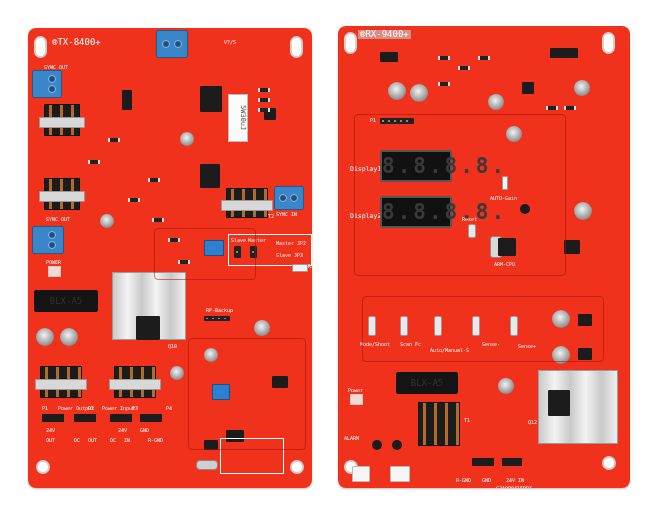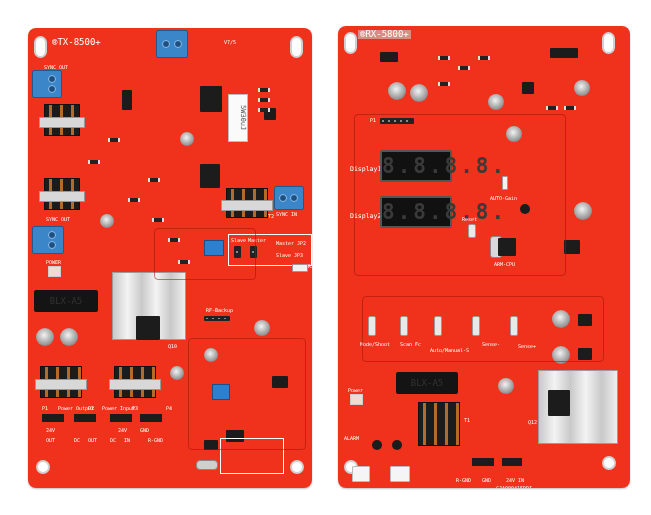--- a/index.html
+++ b/index.html
@@ -36,21 +36,21 @@
 </head>
 <body>
 
 <div id="tx" class="board">
 
   <div class="hole pair" style="left:6px;top:8px;width:13px;height:22px;"></div>
   <div class="hole pair" style="left:262px;top:8px;width:13px;height:22px;"></div>
   <div class="hole" style="left:8px;top:432px;width:14px;height:14px;"></div>
   <div class="hole" style="left:262px;top:432px;width:14px;height:14px;"></div>
 
-  <span class="silk" style="left:24px;top:10px;font-size:9px;">®TX-8500+</span>
+  <span class="silk" style="left:24px;top:10px;font-size:9px;">®TX-8400+</span>
   <span class="silk sm" style="left:196px;top:12px;">V7/5</span>
 
   <div class="term" style="left:128px;top:2px;width:30px;height:26px;">
     <i style="left:5px;top:9px;"></i>
       <i style="left:17px;top:9px;"></i>
   </div>
 
   <div class="term" style="left:4px;top:42px;width:28px;height:26px;">
     <i style="left:15px;top:4px;"></i>
       <i style="left:15px;top:14px;"></i>
@@ -165,21 +165,21 @@
   <div class="trace" style="left:126px;top:200px;width:100px;height:50px;"></div>
   <div class="trace" style="left:160px;top:310px;width:116px;height:110px;"></div>
 </div>
 
 <div id="rx" class="board">
   <div class="hole pair" style="left:6px;top:6px;width:13px;height:22px;"></div>
   <div class="hole pair" style="left:264px;top:6px;width:13px;height:22px;"></div>
   <div class="hole" style="left:6px;top:434px;width:14px;height:14px;"></div>
   <div class="hole" style="left:264px;top:430px;width:14px;height:14px;"></div>
 
-  <span class="silk" style="left:20px;top:4px;font-size:9px;background:rgba(200,200,200,.6);padding:0 2px;">®RX-5800+</span>
+  <span class="silk" style="left:20px;top:4px;font-size:9px;background:rgba(200,200,200,.6);padding:0 2px;">®RX-9400+</span>
 
   <div class="chip" style="left:42px;top:26px;width:18px;height:10px;"></div>
   <div class="chip" style="left:212px;top:22px;width:28px;height:10px;"></div>
   <div class="chip" style="left:184px;top:56px;width:12px;height:12px;"></div>
   <div class="cap" style="left:50px;top:56px;width:18px;height:18px;"></div>
   <div class="cap" style="left:72px;top:58px;width:18px;height:18px;"></div>
   <div class="cap" style="left:150px;top:68px;width:16px;height:16px;"></div>
   <div class="cap" style="left:168px;top:100px;width:16px;height:16px;"></div>
   <div class="cap" style="left:236px;top:54px;width:16px;height:16px;"></div>
   <div class="smd" style="left:100px;top:30px;"></div>

